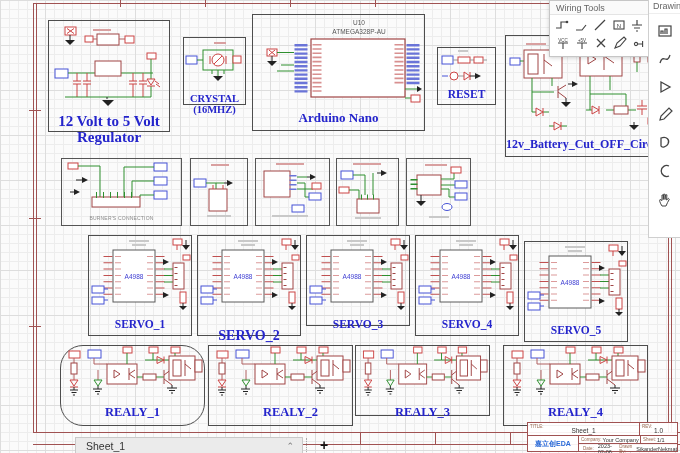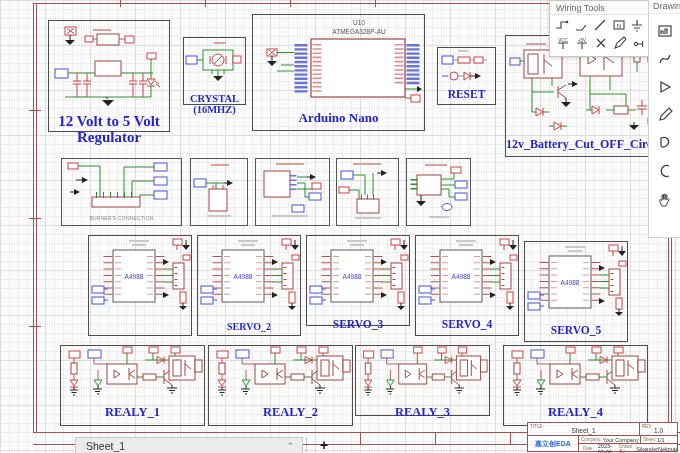--- a/index.html
+++ b/index.html
@@ -289,20 +289,21 @@
       <path d="M74 23 l6 3 -6 3 z" fill="#222"></path>
         <path d="M74 56 l6 3 -6 3 z" fill="#222"></path>
       <rect x="94" y="19" width="7" height="5" fill="#fff" stroke="#cc4444"></rect>
       <rect x="3" y="50" width="12" height="7" fill="#fff" stroke="#4753d6"></rect>
       <rect x="3" y="61" width="12" height="7" fill="#fff" stroke="#4753d6"></rect>
       <path d="M15 53 H19 M15 64 H19" stroke="#4753d6" fill="none"></path>
       <rect x="91" y="56" width="6" height="11" fill="#fff" stroke="#cc4444"></rect>
       <path d="M94 67 v3" stroke="#222" fill="none"></path>
         <path d="M90 70 h8 l-4 4 z" fill="#222"></path>
     </svg>
+    <div class="seclabel" style="top:82px;font-size:11.5px;">SERVO_1</div>
   </div>
 
   <div class="box" style="left:197px;top:235px;width:104px;height:101px;">
     <svg class="draw" width="101" height="80" viewBox="0 0 101 80">
       <line x1="40" y1="5" x2="60" y2="5" stroke="#c9c9c9" stroke-width="2"></line>
         <line x1="43" y1="9" x2="57" y2="9" stroke="#c9c9c9" stroke-width="2"></line>
       <rect x="24" y="14" width="42" height="52" fill="#fff" stroke="#5a5a5a"></rect>
       <text x="45" y="43" font-size="6.5" fill="#3d3dd2" text-anchor="middle">A4988</text>
       <line x1="19" y1="20" x2="19" y2="64" stroke="#c05050" stroke-width="9" stroke-dasharray="1 5.3"></line>
       <line x1="29" y1="20" x2="29" y2="64" stroke="#dc9a9a" stroke-width="6" stroke-dasharray="1 5.3"></line>
@@ -318,21 +319,21 @@
       <path d="M74 23 l6 3 -6 3 z" fill="#222"></path>
         <path d="M74 56 l6 3 -6 3 z" fill="#222"></path>
       <rect x="94" y="19" width="7" height="5" fill="#fff" stroke="#cc4444"></rect>
       <rect x="3" y="50" width="12" height="7" fill="#fff" stroke="#4753d6"></rect>
       <rect x="3" y="61" width="12" height="7" fill="#fff" stroke="#4753d6"></rect>
       <path d="M15 53 H19 M15 64 H19" stroke="#4753d6" fill="none"></path>
       <rect x="91" y="56" width="6" height="11" fill="#fff" stroke="#cc4444"></rect>
       <path d="M94 67 v3" stroke="#222" fill="none"></path>
         <path d="M90 70 h8 l-4 4 z" fill="#222"></path>
     </svg>
-    <div class="seclabel" style="top:86px;font-size:10px;">SERVO_2</div>
+    <div class="seclabel" style="top:92px;font-size:14px;">SERVO_2</div>
   </div>
 
   <div class="box" style="left:306px;top:235px;width:104px;height:91px;">
     <svg class="draw" width="101" height="80" viewBox="0 0 101 80">
       <line x1="40" y1="5" x2="60" y2="5" stroke="#c9c9c9" stroke-width="2"></line>
         <line x1="43" y1="9" x2="57" y2="9" stroke="#c9c9c9" stroke-width="2"></line>
       <rect x="24" y="14" width="42" height="52" fill="#fff" stroke="#5a5a5a"></rect>
       <text x="45" y="43" font-size="6.5" fill="#3d3dd2" text-anchor="middle">A4988</text>
       <line x1="19" y1="20" x2="19" y2="64" stroke="#c05050" stroke-width="9" stroke-dasharray="1 5.3"></line>
       <line x1="29" y1="20" x2="29" y2="64" stroke="#dc9a9a" stroke-width="6" stroke-dasharray="1 5.3"></line>
@@ -411,21 +412,21 @@
       <rect x="3" y="50" width="12" height="7" fill="#fff" stroke="#4753d6"></rect>
       <rect x="3" y="61" width="12" height="7" fill="#fff" stroke="#4753d6"></rect>
       <path d="M15 53 H19 M15 64 H19" stroke="#4753d6" fill="none"></path>
       <rect x="91" y="56" width="6" height="11" fill="#fff" stroke="#cc4444"></rect>
       <path d="M94 67 v3" stroke="#222" fill="none"></path>
         <path d="M90 70 h8 l-4 4 z" fill="#222"></path>
     </svg>
     <div class="seclabel" style="top:82px;font-size:11.5px;">SERVO_5</div>
   </div>
 
-  <div class="box" style="left:60px;top:345px;width:145px;height:81px;">
+  <div class="box" style="left:60px;top:345px;width:145px;height:81px;border-radius:23px;">
     <svg class="draw" width="142" height="58" viewBox="0 0 142 58">
       <rect x="8" y="5" width="11" height="7" fill="#fff" stroke="#cc4444"></rect>
       <path d="M13 12 v5" stroke="#b06060" fill="none"></path>
       <rect x="10" y="17" width="6" height="11" fill="#fff" stroke="#a04545"></rect>
       <path d="M13 28 v6" stroke="#b06060" fill="none"></path>
       <path d="M9 34 h8 l-4 6 z" fill="none" stroke="#cc4444"></path>
         <path d="M9 41 h8" stroke="#cc4444" fill="none"></path>
       <path d="M13 41 v3 M9 44 h8 M10.5 46.5 h5 M12 49 h2" stroke="#222" fill="none"></path>
       <rect x="27" y="4" width="13" height="8" fill="#fff" stroke="#4753d6"></rect>
       <path d="M33 12 v6 M33 18 h13 M37 24 v10" stroke="#b06060" fill="none"></path>

